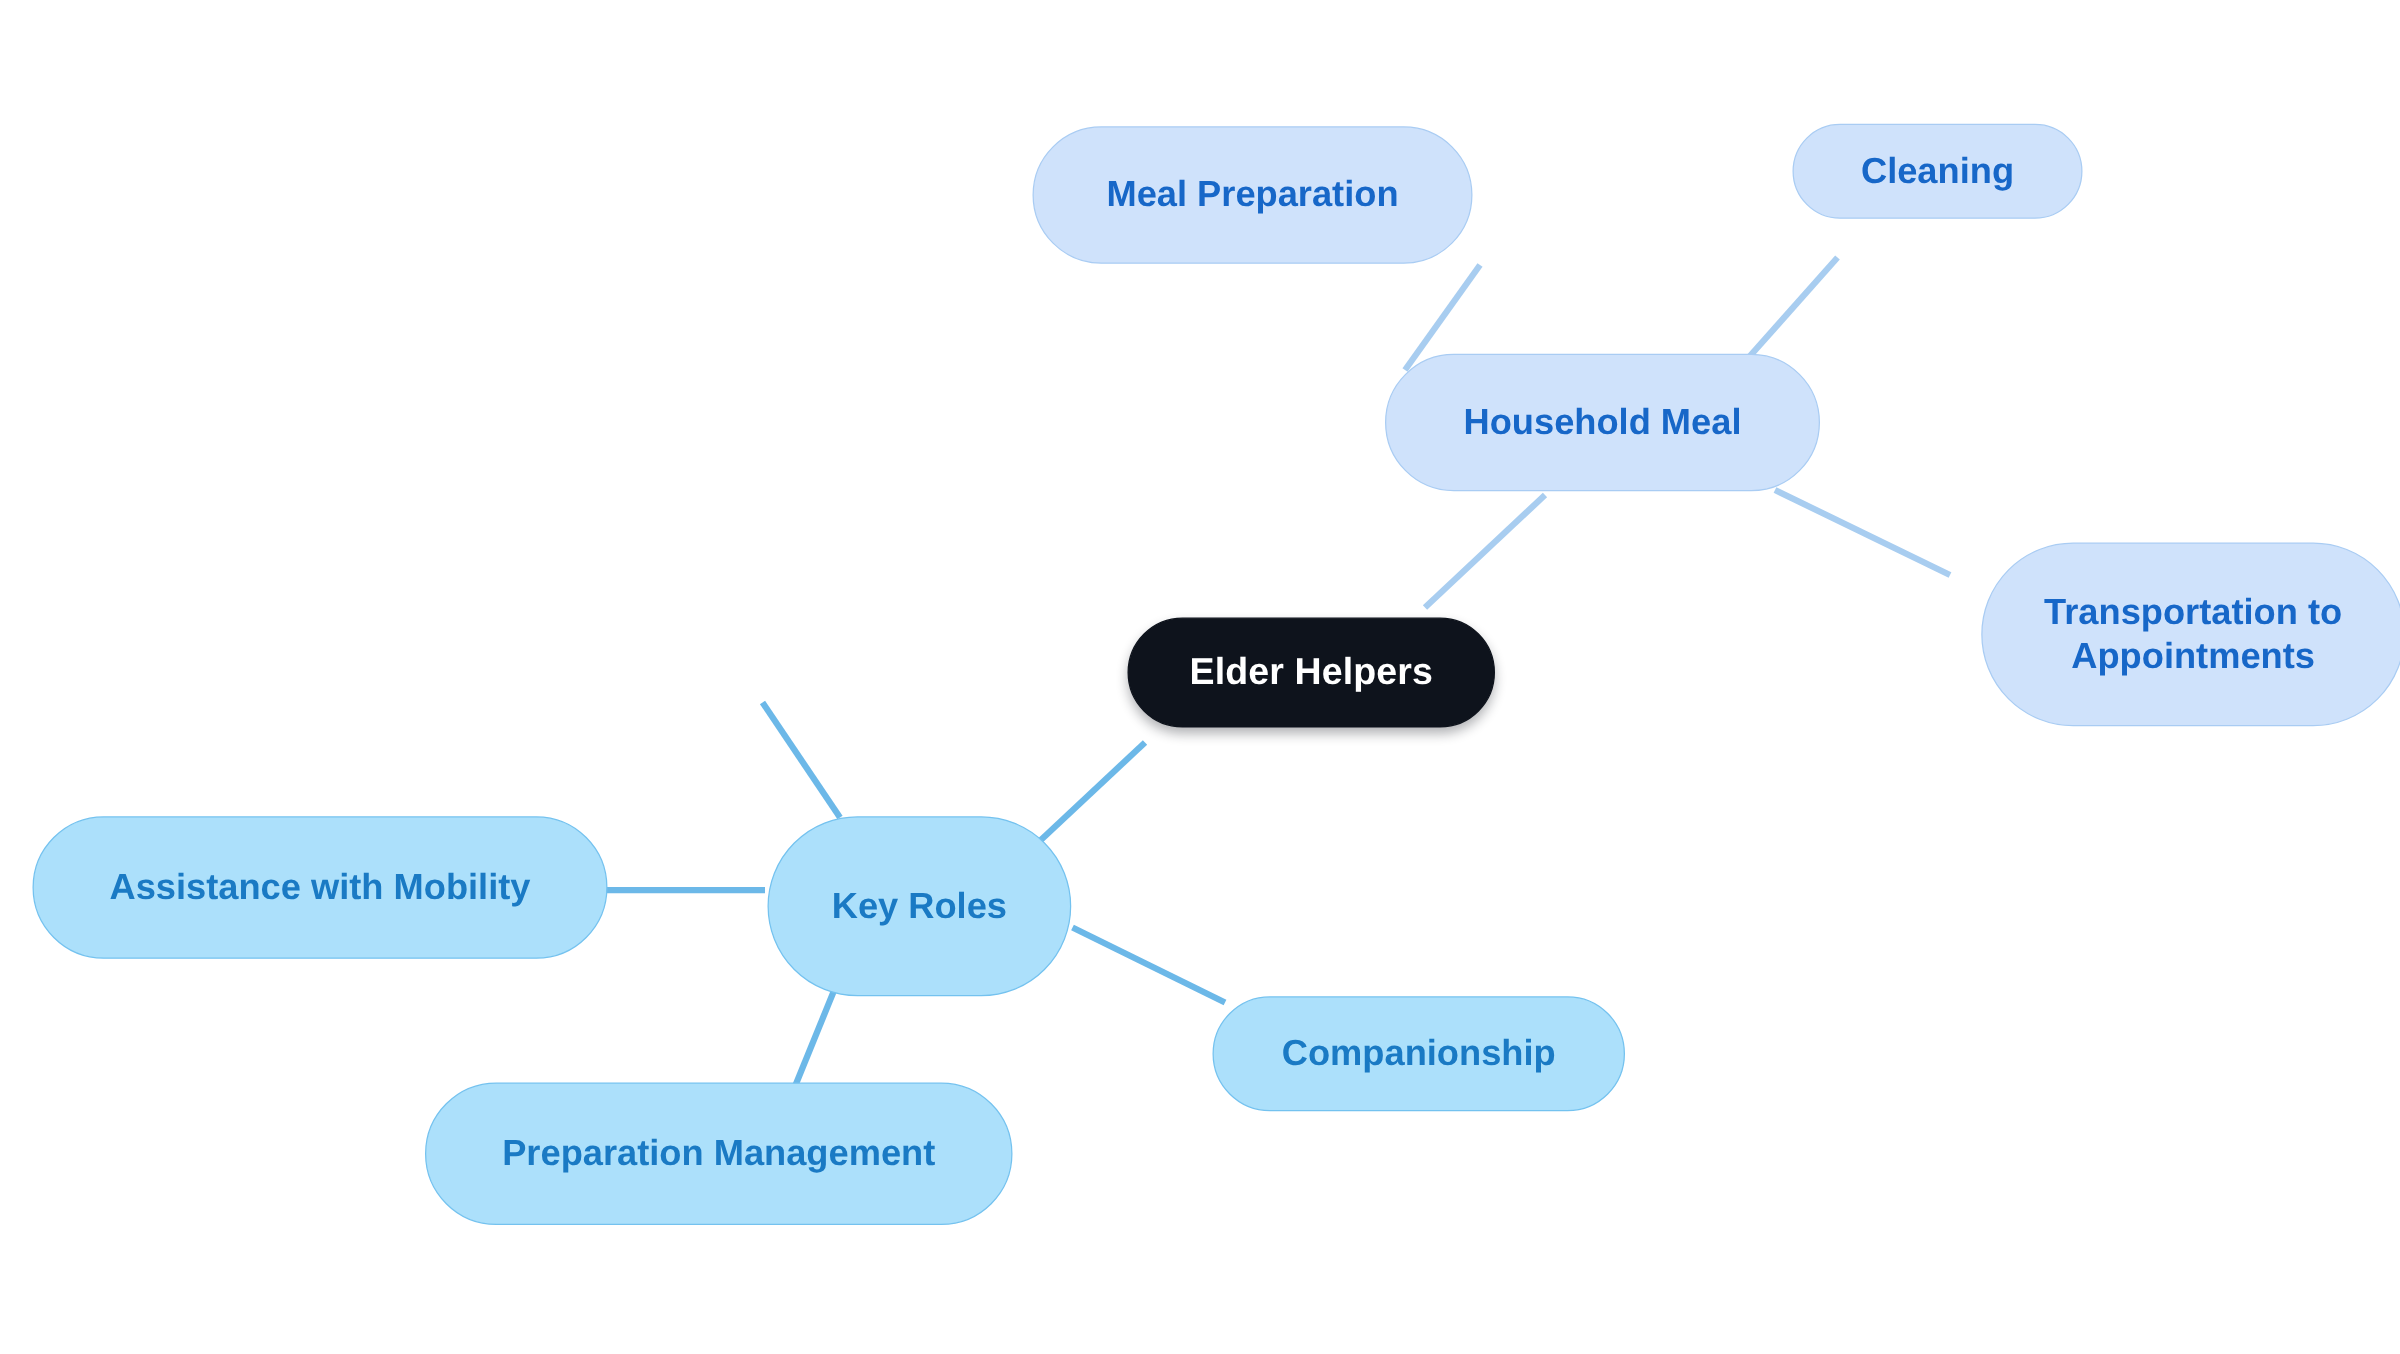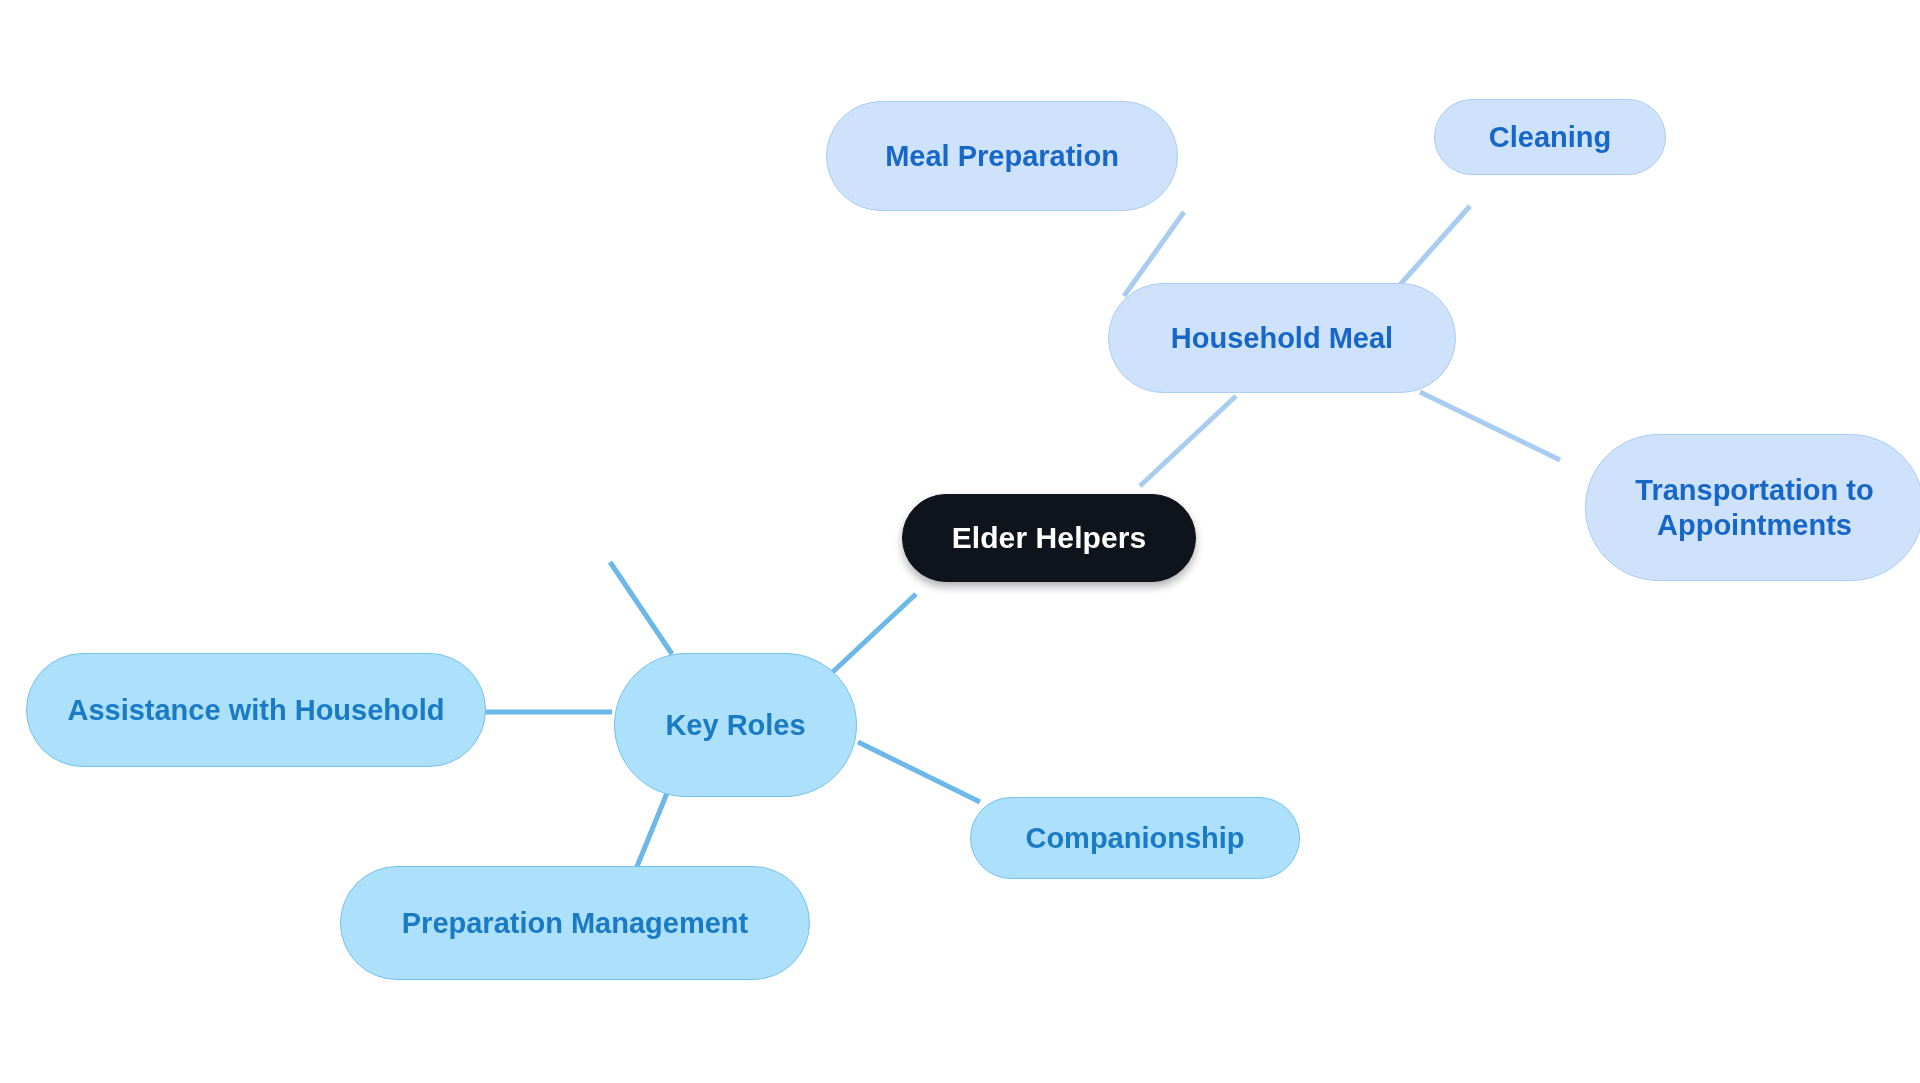--- a/index.html
+++ b/index.html
@@ -109,19 +109,19 @@
   <div class="node node-b1" style="left:826px; top:101px; width:352px; height:110px;">Meal Preparation</div>
 
   <div class="node node-b1" style="left:1434px; top:99px; width:232px; height:76px;">Cleaning</div>
 
   <div class="node node-b1" style="left:1585px; top:434px; width:339px; height:147px;">Transportation to
 Appointments</div>
 
   <div class="node node-b2-branch" style="left:614px; top:653px; width:243px; height:144px;">Key Roles</div>
 
 
-  <div class="node node-b2" style="left:26px; top:653px; width:460px; height:114px;">Assistance with Household</div>
+  <div class="node node-b2" style="left:26px; top:653px; width:460px; height:114px;">Assistance with Mobility</div>
 
   <div class="node node-b2" style="left:340px; top:866px; width:470px; height:114px;">Preparation Management</div>
 
-  <div class="node node-b2" style="left:970px; top:797px; width:330px; height:82px;">Companionship</div>
+  <div class="node node-b2" style="left:970px; top:797px; width:330px; height:92px;">Companionship</div>
 
 </div>
 
 </body></html>

